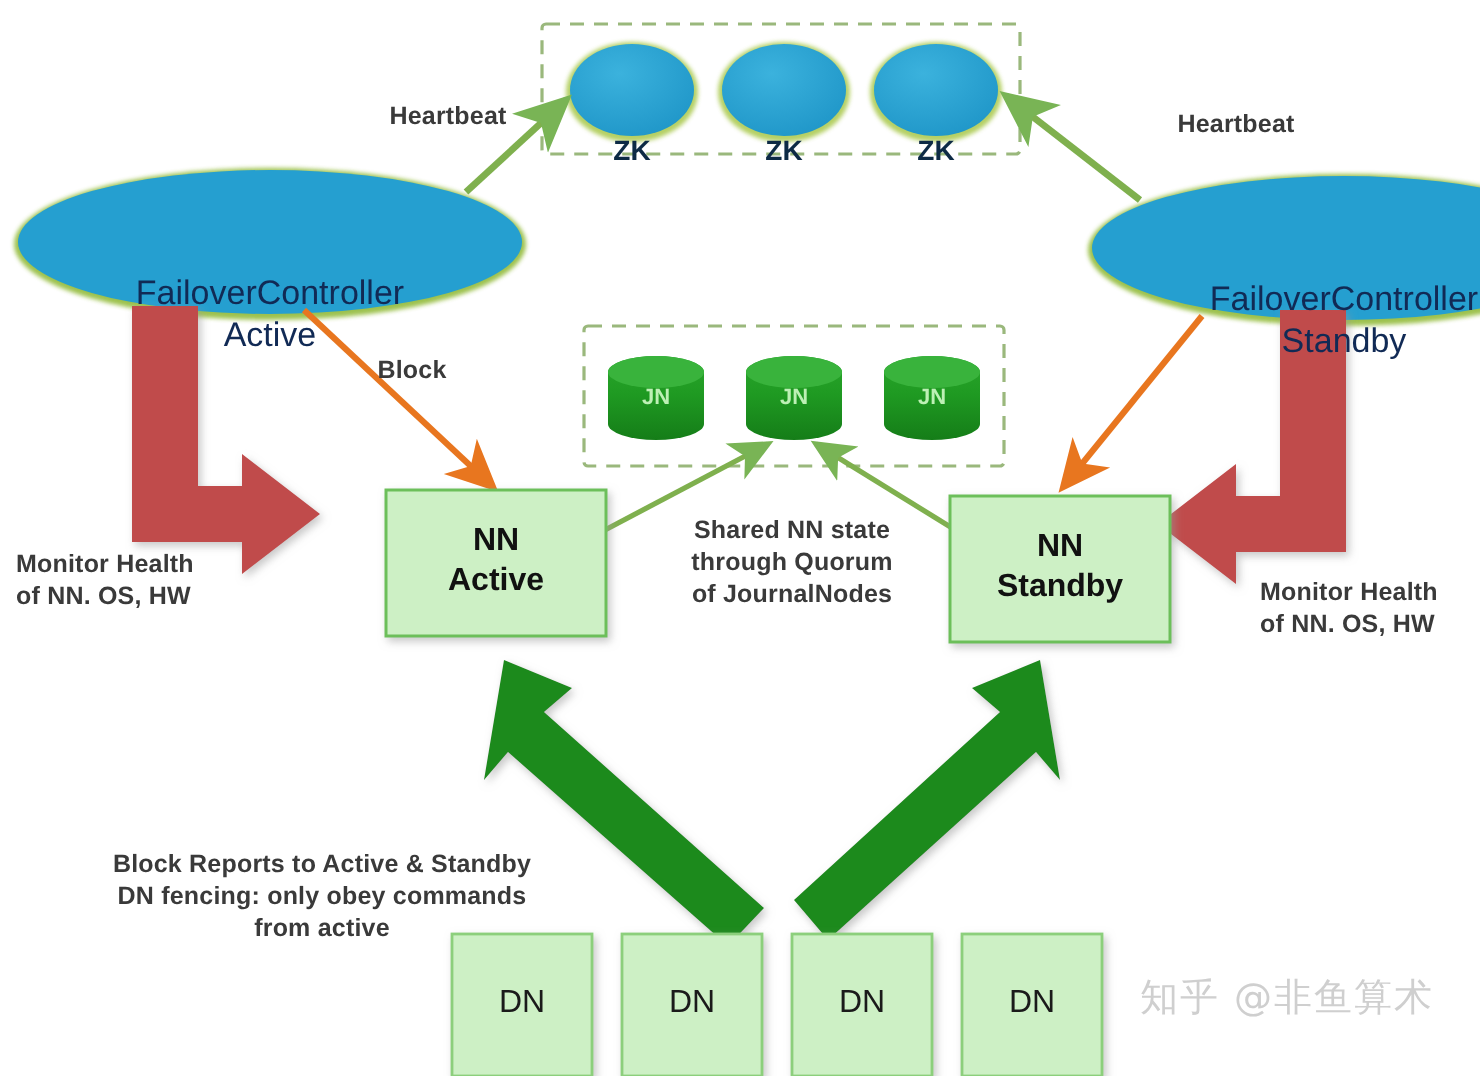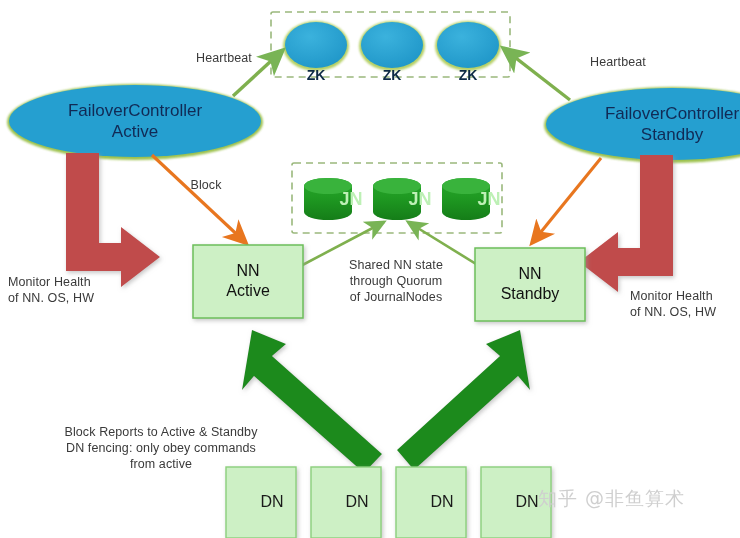--- a/index.html
+++ b/index.html
@@ -21,70 +21,69 @@
     position: absolute;
     left: 0;
     top: 0;
     width: 740px;
     height: 538px;
   }
   .lbl {
     position: absolute;
     color: #3a3a3a;
     font-size: 12.5px;
-    font-weight: 400;
+    font-weight: 700;
     line-height: 16px;
     letter-spacing: 0.1px;
     white-space: pre-line;
     text-align: center;
   }
   .lbl-left { text-align: left; }
   .node-txt {
     position: absolute;
     display: flex;
     align-items: center;
     justify-content: center;
     text-align: center;
     pointer-events: none;
   }
   .fc-txt {
     color: #112a55;
     font-size: 17px;
     font-weight: 400;
     line-height: 21px;
     white-space: pre-line;
+    margin-top: 36px;
   }
   .zk-txt {
     color: #0d2a45;
     font-size: 14px;
     font-weight: 700;
     margin-top: 30px;
   }
   .jn-txt {
     color: #bdf0b5;
-    font-size: 18px;
-    font-weight: 700;
-    margin-left: 23px;
+    font-size: 11px;
+    font-weight: 700;
   }
   .nn-txt {
     color: #111111;
     font-size: 16px;
-    font-weight: 400;
+    font-weight: 700;
     line-height: 20px;
     white-space: pre-line;
   }
   .dn-txt {
     color: #1a1a1a;
     font-size: 16px;
     font-weight: 400;
-    padding-left: 11px;
   }
   .watermark {
     position: absolute;
-    left: 538px;
+    left: 570px;
     top: 486px;
     color: #cfcfcf;
     font-size: 19px;
     font-weight: 400;
     letter-spacing: 1px;
     white-space: nowrap;
     font-family: "DejaVu Sans", sans-serif;
   }
 </style>
 </head>

